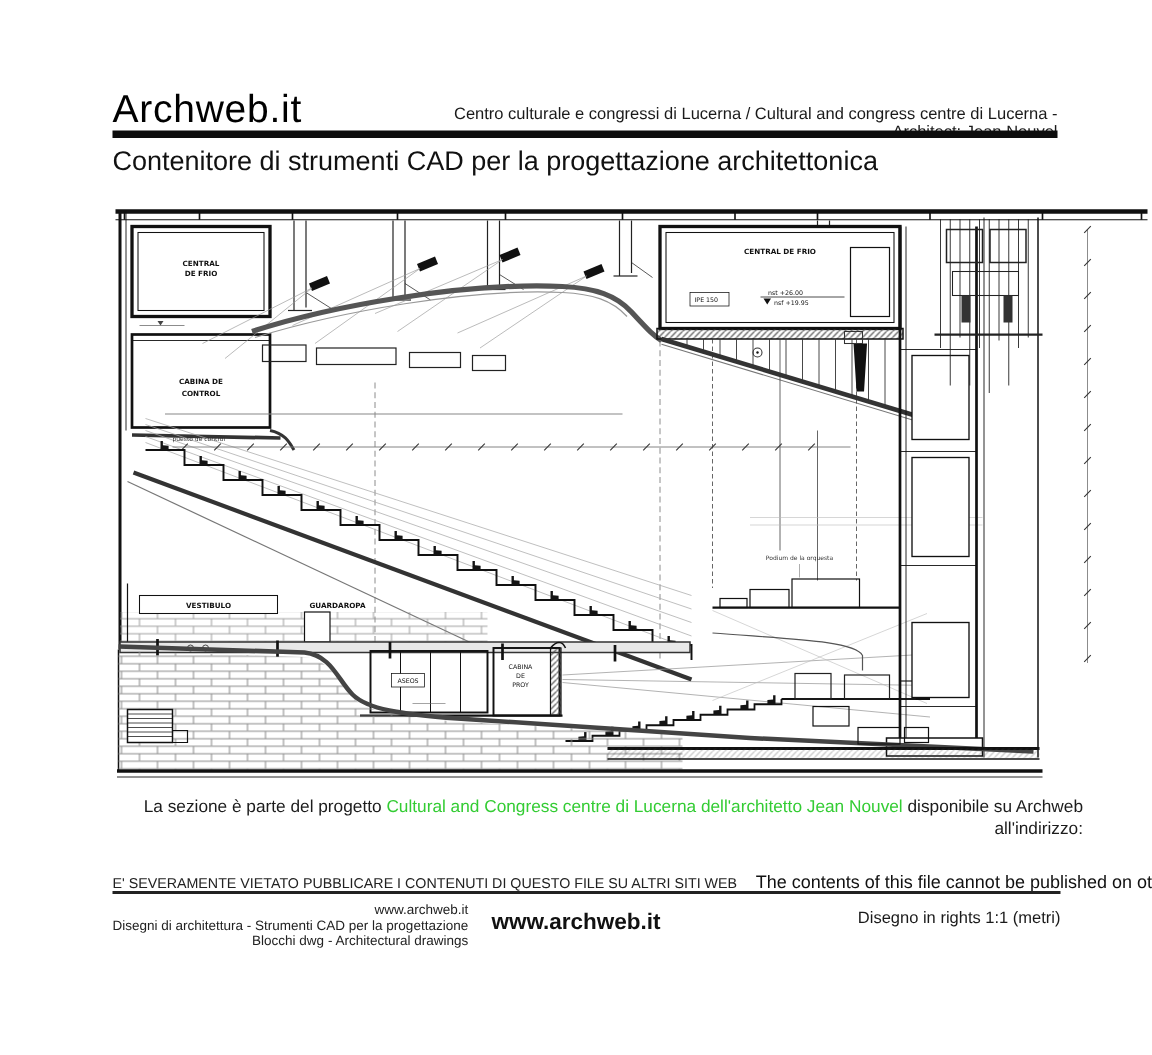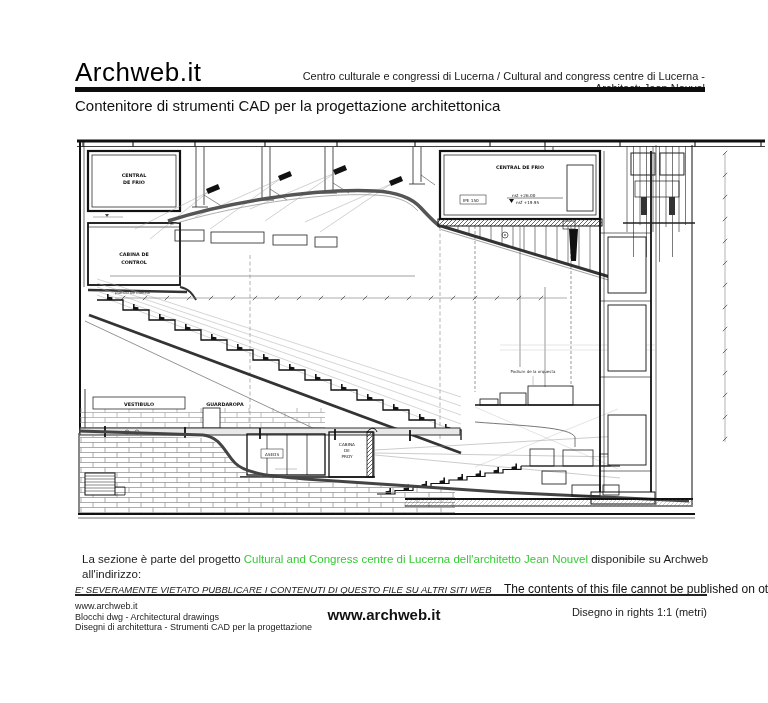--- a/index.html
+++ b/index.html
@@ -1,29 +1,29 @@
 <!DOCTYPE html>
 <html><head>
 <meta charset="utf-8">
 <style>
   html,body{margin:0;padding:0;}
   body{
     width:768px;height:703px;position:relative;background:#ffffff;
     font-family:"Liberation Sans", sans-serif;color:#111;overflow:hidden;
   }
-  .abs{position:absolute;}
+  .abs{position:absolute;text-align:right;}
   .logo{left:75px;top:57px;font-size:26px;letter-spacing:.5px;color:#000;}
   .hdr-sub{left:260px;top:70px;width:445px;text-align:right;font-size:11px;color:#1a1a1a;}
   .hdr-rule{left:75px;top:87px;width:630px;height:5px;background:#0d0d0d;}
-  .tagline{left:75px;top:97px;font-size:15px;color:#111;}
+  .tagline{left:75px;top:97px;font-size:18px;color:#111;}
   .drawing{left:75px;top:137px;width:693px;height:386px;}
-  .caption{left:82px;top:552px;width:640px;font-size:11.5px;line-height:15px;color:#1c1c1c;}
+  .caption{left:82px;top:531px;width:640px;font-size:11.5px;line-height:15px;color:#1c1c1c;}
   .caption .hl{font-weight:400;}
   .notice{left:75px;top:579px;width:660px;white-space:nowrap;}
-  .notice .it{font-size:9.5px;color:#222;font-style:italic;}
+  .notice .it{font-size:9.5px;color:#222;}
   .notice .en{font-size:12px;color:#111;margin-left:8px;}
   .foot-rule{left:75px;top:594px;width:632px;height:2px;background:#222;}
   .foot-left{left:75px;top:601px;font-size:9px;line-height:10.5px;color:#222;}
   .foot-center{left:284px;top:606px;width:200px;text-align:center;font-size:15px;font-weight:700;color:#111;}
   .foot-right{left:500px;top:606px;width:207px;text-align:right;font-size:11px;color:#1a1a1a;}
   svg text{font-family:"DejaVu Sans", sans-serif;fill:#111;}
   .t5{font-size:4.8px;font-weight:700;}
   .t4{font-size:4.2px;}
   .t4g{font-size:4px;fill:#333;}
 </style>
@@ -396,17 +396,17 @@
 </div>
 
 <div class="abs notice">
   <span class="it">E' SEVERAMENTE VIETATO PUBBLICARE I CONTENUTI DI QUESTO FILE SU ALTRI SITI WEB</span>
   <span class="en">The contents of this file cannot be published on other websites</span>
 </div>
 <div class="abs foot-rule"></div>
 
 <div class="abs foot-left">
   <div>www.archweb.it</div>
+  <div>Disegni di architettura - Strumenti CAD  per la progettazione</div>
   <div>Blocchi dwg - Architectural drawings</div>
-  <div>Disegni di architettura - Strumenti CAD  per la progettazione</div>
 </div>
 <div class="abs foot-center">www.archweb.it</div>
 <div class="abs foot-right">Disegno in rights 1:1 (metri)</div>
 
 </body></html>

